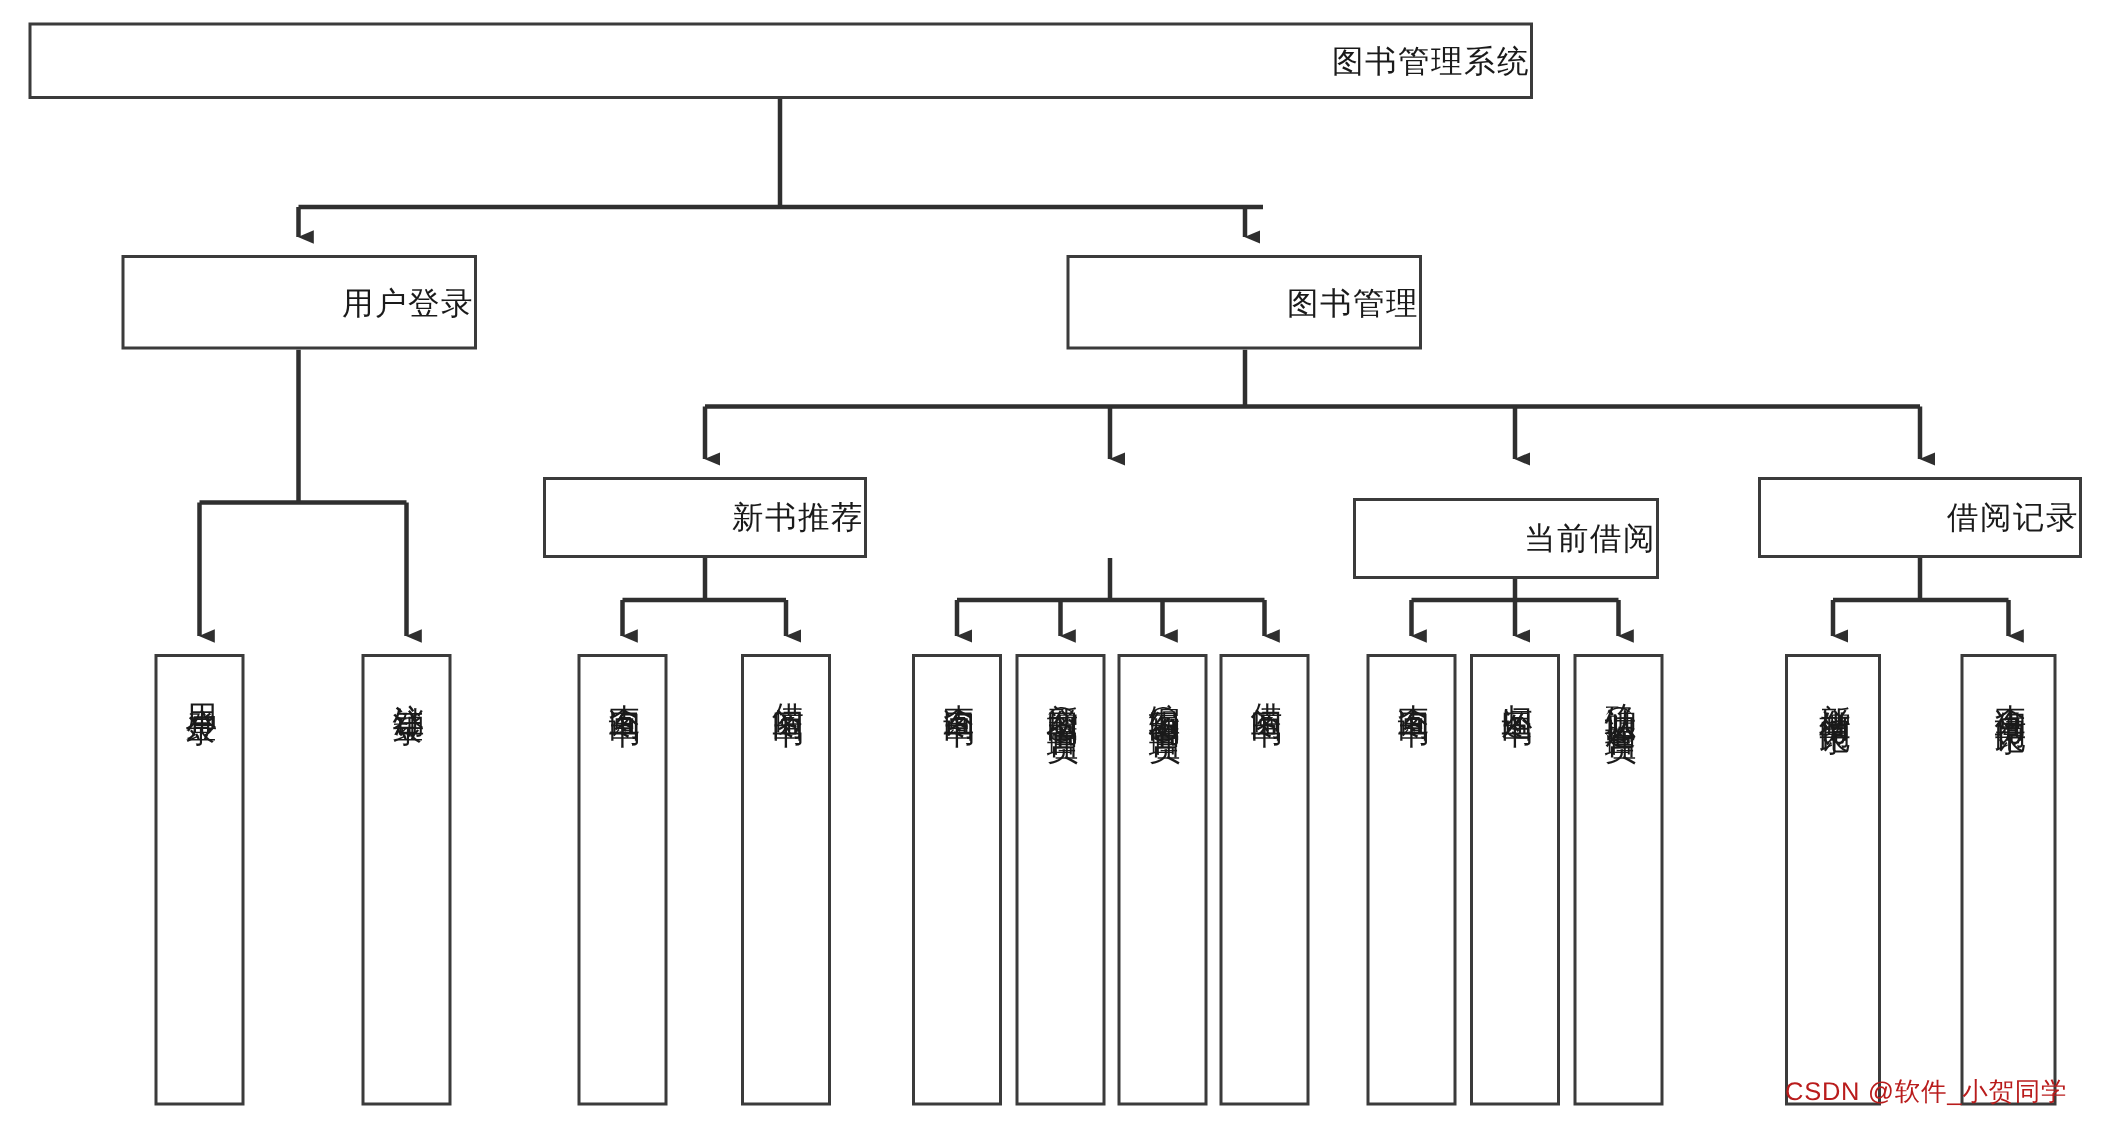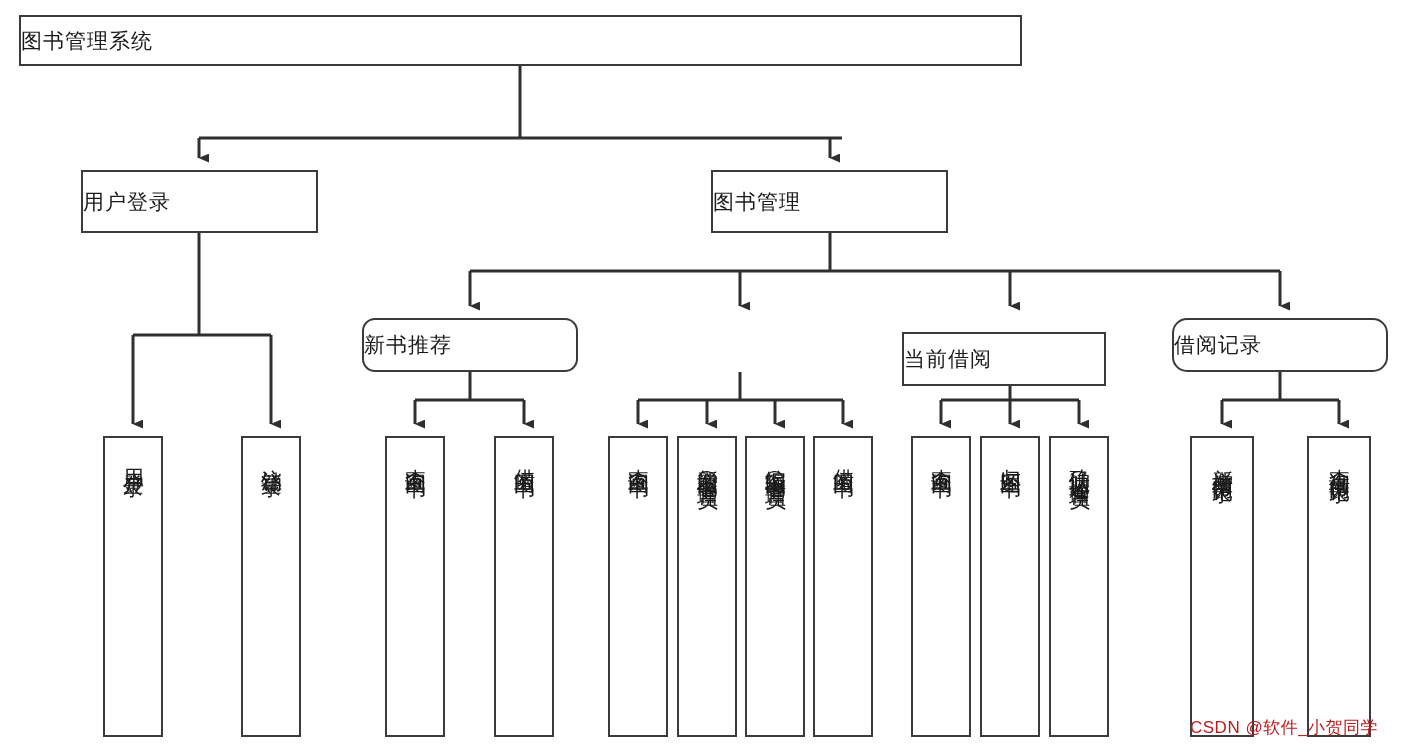--- a/index.html
+++ b/index.html
@@ -24,21 +24,21 @@
     width: 1405px;
     height: 747px;
   }
   .node {
     position: absolute;
     box-sizing: border-box;
     background: #ffffff;
     border: 2px solid #3b3b3b;
     display: flex;
     align-items: center;
-    justify-content: flex-start;
+    justify-content: flex-end;
     color: #1a1a1a;
   }
   .node.h-node {
     font-size: 21px;
     letter-spacing: 1px;
   }
   .node.v-node {
     align-items: flex-start;
     justify-content: center;
     padding-top: 14px;
@@ -120,27 +120,27 @@
     <span>图书管理系统</span>
   </div>
 
   <div class="node h-node" style="left:81px; top:170px; width:237px; height:63px;">
     <span>用户登录</span>
   </div>
   <div class="node h-node" style="left:711px; top:170px; width:237px; height:63px;">
     <span>图书管理</span>
   </div>
 
-  <div class="node h-node" style="left:362px; top:318px; width:216px; height:54px;border-radius:13px;">
+  <div class="node h-node" style="left:362px; top:318px; width:216px; height:54px;">
     <span>新书推荐</span>
   </div>
   <div class="node h-node" style="left:902px; top:332px; width:204px; height:54px;">
     <span>当前借阅</span>
   </div>
-  <div class="node h-node" style="left:1172px; top:318px; width:216px; height:54px;border-radius:15px;">
+  <div class="node h-node" style="left:1172px; top:318px; width:216px; height:54px;">
     <span>借阅记录</span>
   </div>
 
   <div class="node v-node" style="left:103px; top:436px; width:60px; height:301px;">
     <span class="v-label">用户登录</span>
   </div>
   <div class="node v-node" style="left:241px; top:436px; width:60px; height:301px;">
     <span class="v-label">注销登录</span>
   </div>
 

